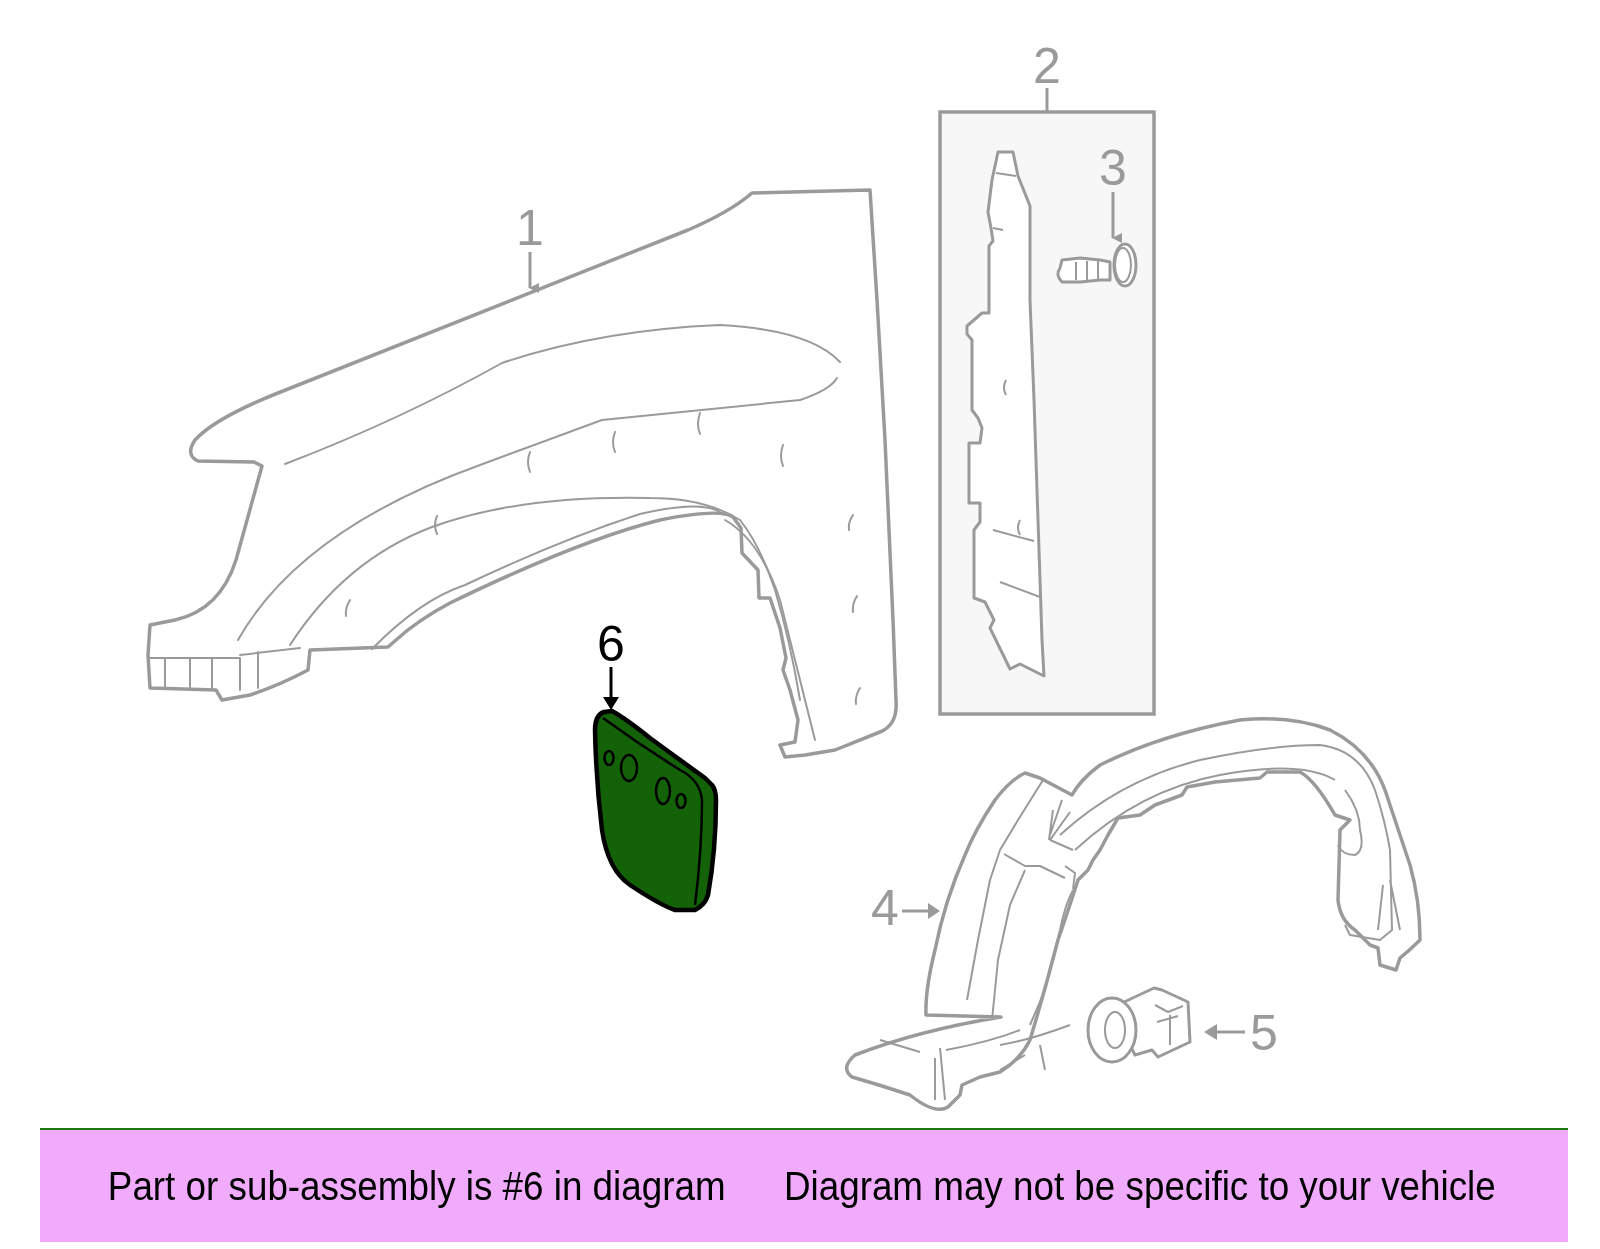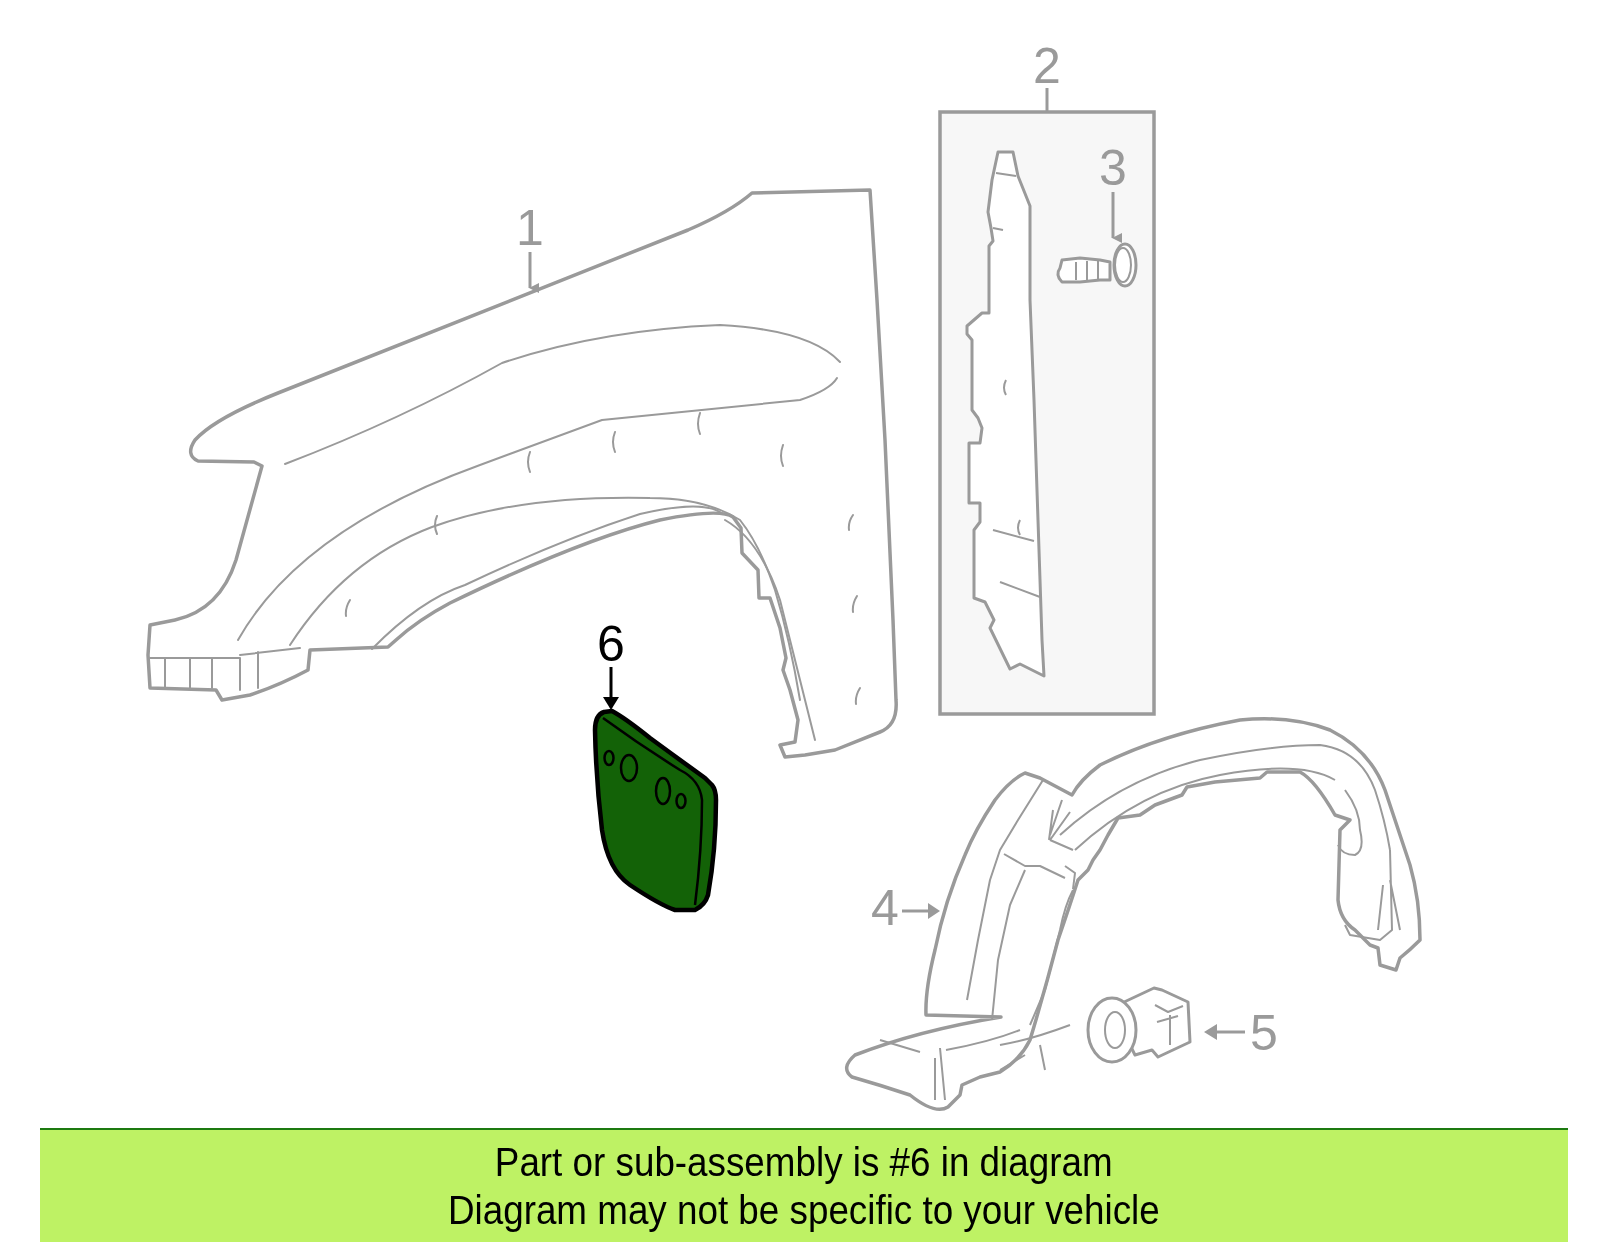--- a/index.html
+++ b/index.html
@@ -1,22 +1,22 @@
 <!DOCTYPE html>
 <html><head>
 <meta charset="utf-8">
 <style>
   html, body { margin: 0; padding: 0; background: #ffffff; }
   body { width: 1600px; height: 1249px; position: relative; overflow: hidden; font-family: "Liberation Sans", sans-serif; }
   #diagram { position: absolute; left: 0; top: 0; width: 1600px; height: 1249px; }
   .callout { font-family: "Liberation Sans", sans-serif; font-size: 50px; }
   .banner {
     position: absolute; left: 40px; top: 1128px; width: 1528px; height: 112px;
-    background: #bef264; border-top: 2px solid #1d7a10;
-    display: flex; flex-direction: column; align-items: center; justify-content: center;
+    background: #f0abfc; border-top: 2px solid #1d7a10;
+    display: flex; flex-direction: row; align-items: center; justify-content: center;
   }
   .banner .line { color: #000; font-size: 40px; line-height: 48px; transform: scaleX(0.92); white-space: nowrap; }
 </style>
 </head>
 <body>
 
 <svg id="diagram" viewBox="0 0 1600 1249" xmlns="http://www.w3.org/2000/svg">
   <defs>
     <marker id="arrG" markerWidth="10" markerHeight="10" refX="5" refY="9" orient="auto" markerUnits="userSpaceOnUse">
       <path d="M0,0 L10,0 L5,10 Z" fill="#9a9a9a"></path>

